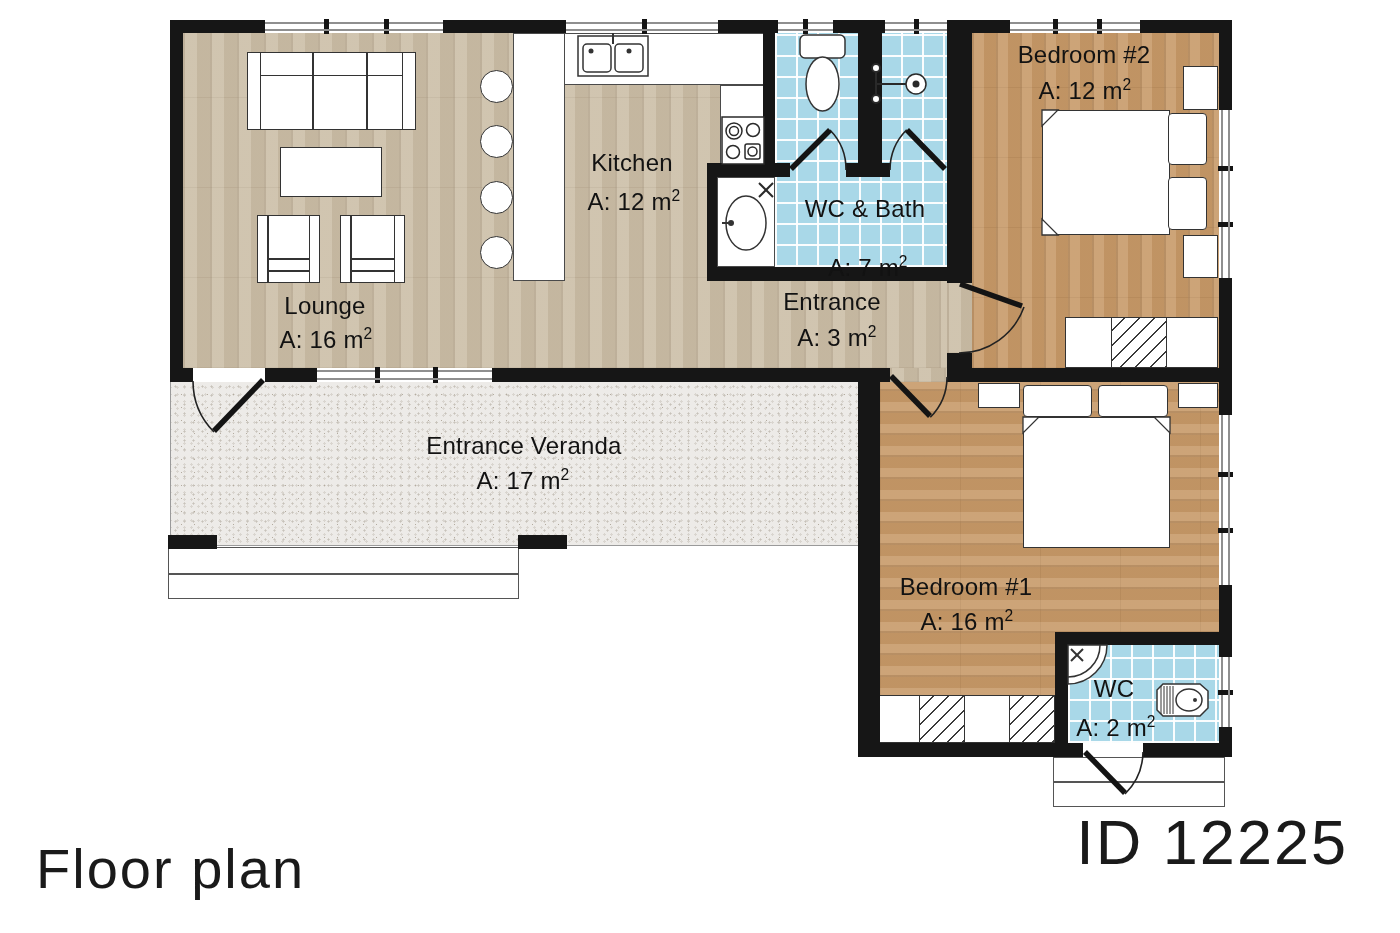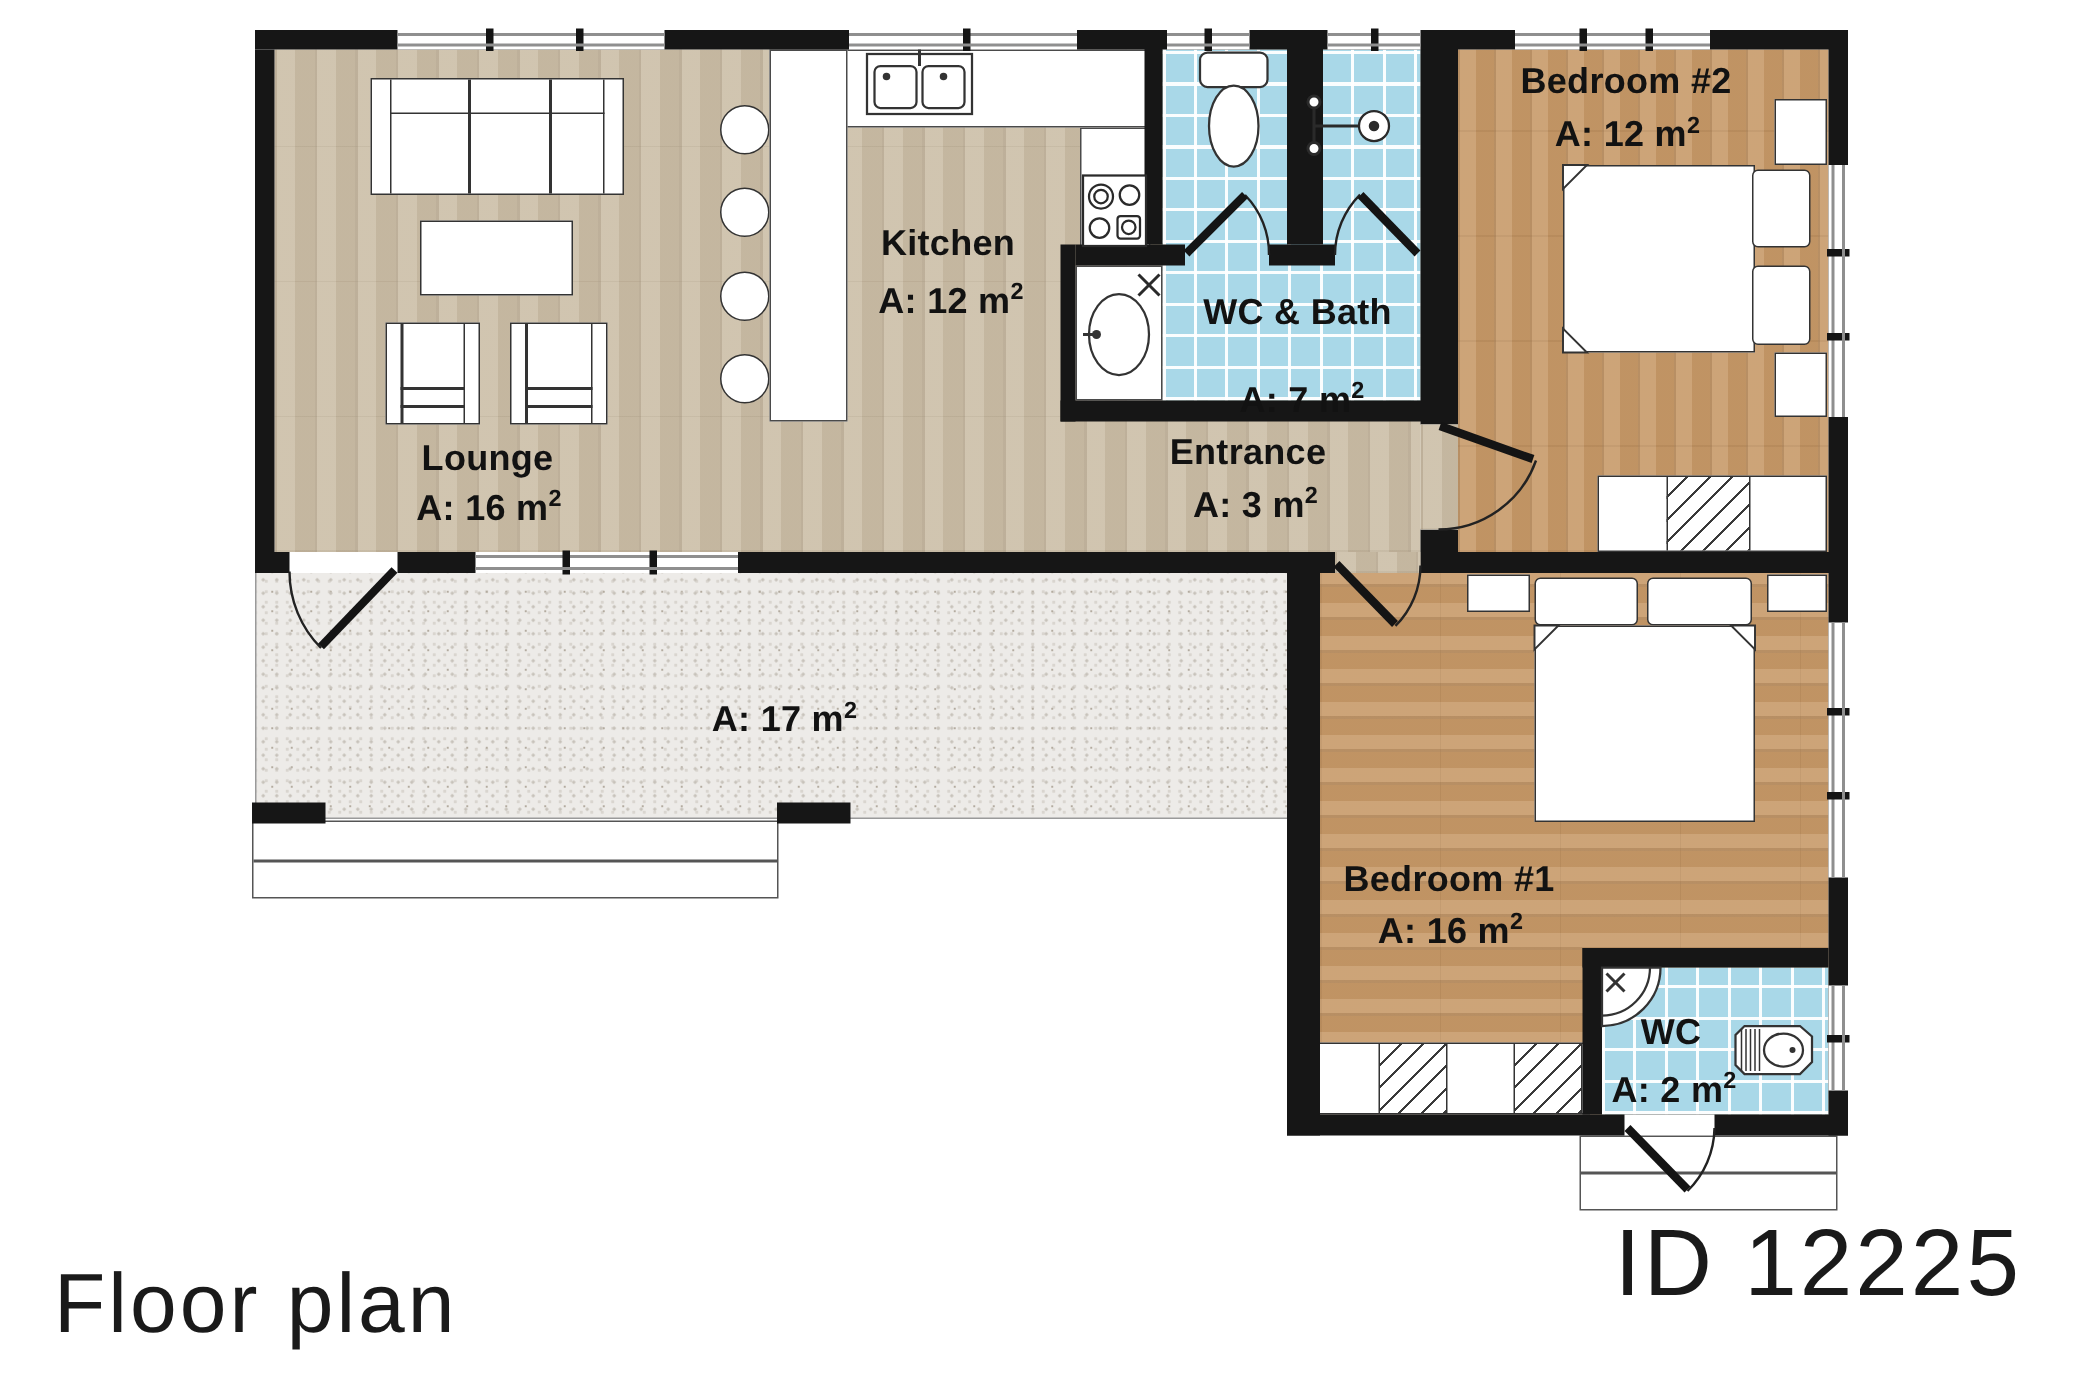--- a/index.html
+++ b/index.html
@@ -39,21 +39,21 @@
   .win-h .tick{position:absolute;top:-1px;bottom:-1px;width:5px;background:#141414;}
   .win-v .tick{position:absolute;left:-1px;right:-1px;height:5px;background:#141414;}
   
   .furn{background:#fff;border:1.5px solid #333;box-sizing:border-box;}
   .counter{background:#fff;border:1.5px solid #4a4a4a;box-sizing:border-box;}
   .round{border-radius:50%;}
   .r4{border-radius:4px;}
   .hatch{background-image:repeating-linear-gradient(135deg, transparent 0 9px, #3a3a3a 9px 10.6px);}
   .wardrobe .cell{position:absolute;top:0;bottom:0;border-left:1.5px solid #333;box-sizing:border-box;}
   
-  .room-label{position:absolute;transform:translate(-50%,-50%);font-weight:bold;font-size:24px;
+  .room-label{position:absolute;transform:translate(-50%,-50%);font-weight:normal;font-size:24px;
       color:#121212;white-space:nowrap;letter-spacing:0.2px;}
   .room-label sup{font-size:0.65em;}
   .brand-title{position:absolute;left:36px;top:836px;font-size:56px;color:#1a1a1a;letter-spacing:2px;font-weight:400;}
   .brand-id{position:absolute;right:52px;top:806px;font-size:63px;color:#1a1a1a;letter-spacing:2px;font-weight:400;}
   .brand-site{position:absolute;right:53px;top:872px;font-size:34px;color:#262626;letter-spacing:2px;font-weight:400;}
   svg.overlay{position:absolute;left:0;top:0;pointer-events:none;}
 </style>
 </head>
 <body>
 
@@ -291,20 +291,21 @@
 
   <div class="room-label" style="left:632px;top:163px;">Kitchen</div>
   <div class="room-label" style="left:634px;top:201px;"><span>A: 12 m</span><sup>2</sup></div>
 
   <div class="room-label" style="left:865px;top:209px;">WC &amp; Bath</div>
   <div class="room-label" style="left:868px;top:242px;margin-top:25px;"><span>A: 7 m</span><sup>2</sup></div>
 
   <div class="room-label" style="left:832px;top:302px;">Entrance</div>
   <div class="room-label" style="left:837px;top:337px;"><span>A: 3 m</span><sup>2</sup></div>
 
+  <div class="room-label" style="left:524px;top:446px;">Entrance Veranda</div>
   <div class="room-label" style="left:523px;top:480px;"><span>A: 17 m</span><sup>2</sup></div>
 
   <div class="room-label" style="left:1084px;top:55px;">Bedroom #2</div>
   <div class="room-label" style="left:1085px;top:90px;"><span>A: 12 m</span><sup>2</sup></div>
 
   <div class="room-label" style="left:966px;top:587px;">Bedroom #1</div>
   <div class="room-label" style="left:967px;top:621px;"><span>A: 16 m</span><sup>2</sup></div>
 
   <div class="room-label" style="left:1114px;top:689px;">WC</div>
   <div class="room-label" style="left:1116px;top:727px;"><span>A: 2 m</span><sup>2</sup></div>

